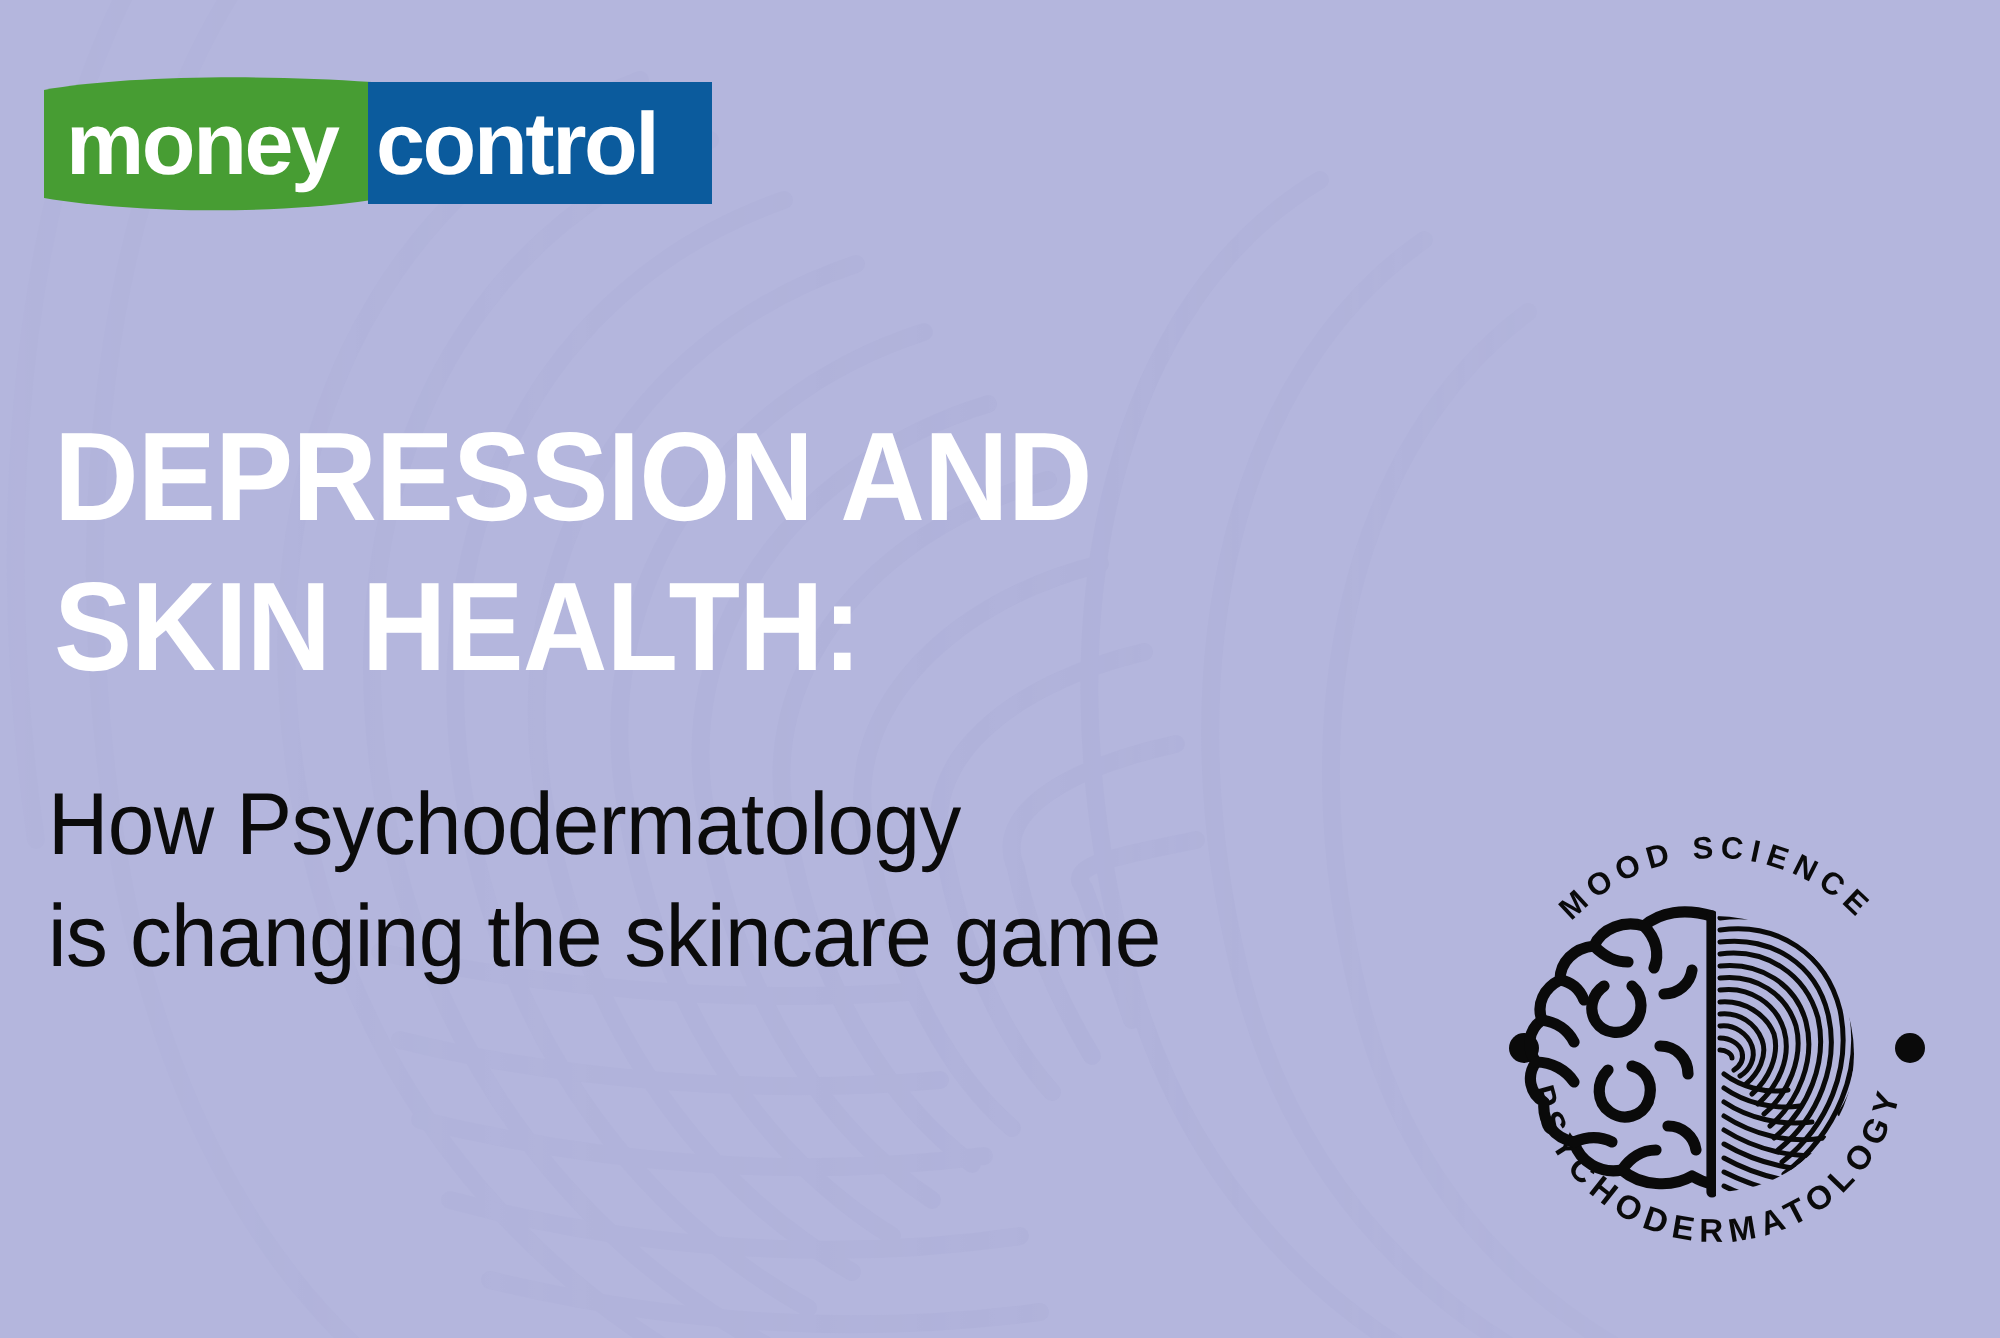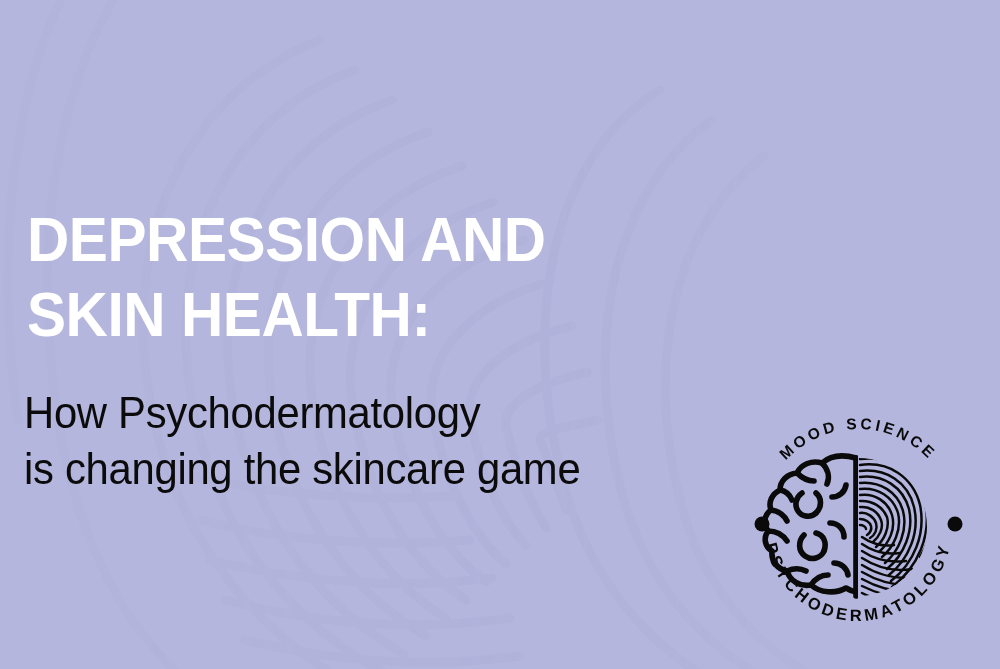--- a/index.html
+++ b/index.html
@@ -136,20 +136,32 @@
       <path d="M72 -20 C18 70 -8 240 18 420"></path>
 
       <path d="M200 520 C280 540 380 548 470 540"></path>
       <path d="M210 560 C300 582 400 590 492 578"></path>
       <path d="M225 600 C315 624 415 632 510 618"></path>
       <path d="M245 640 C335 662 430 668 520 656"></path>
       <path d="M190 476 C270 494 368 502 454 496"></path>
     </g>
   </svg>
 
+  <div id="logo">
+    <svg width="340" height="72" viewBox="0 0 340 72" aria-label="moneycontrol">
+
+      <path d="M2 9 C40 2 110 1 166 5 L166 64 C110 72 44 70 2 63 Z" fill="#479d33"></path>
+
+      <rect x="164" y="5" width="172" height="61" fill="#0b5b9d"></rect>
+
+      <text class="logo-word" x="13" y="51">money</text>
+
+      <text class="logo-word" x="168" y="51">control</text>
+    </svg>
+  </div>
 
   <h1 id="headline">
     <span class="hl-line">Depression and</span>
     <span class="hl-line">Skin health:</span>
   </h1>
 
   <h2 id="subheadline">
     <span class="sub-line">How Psychodermatology</span>
     <span class="sub-line">is changing the skincare game</span>
   </h2>

